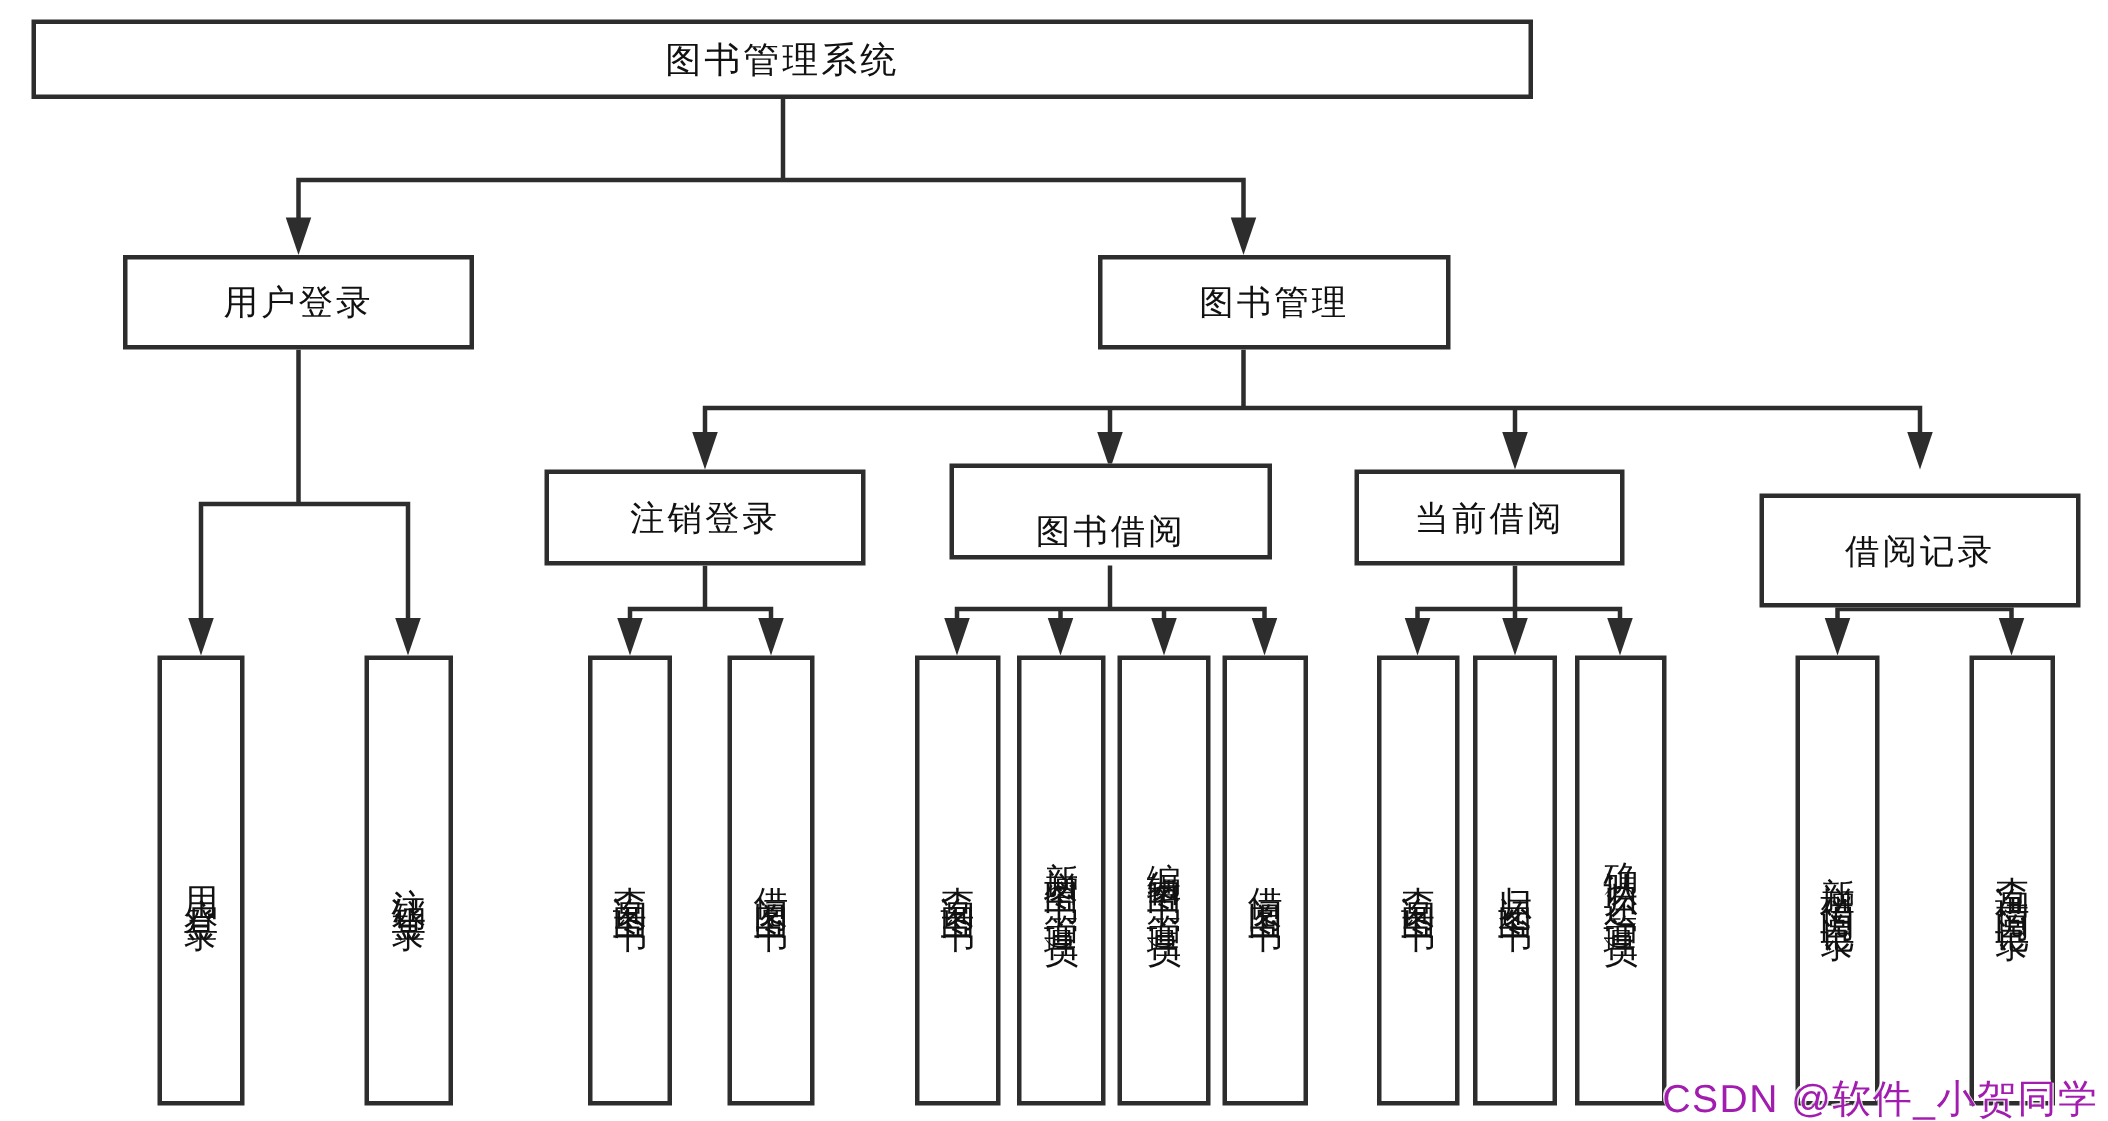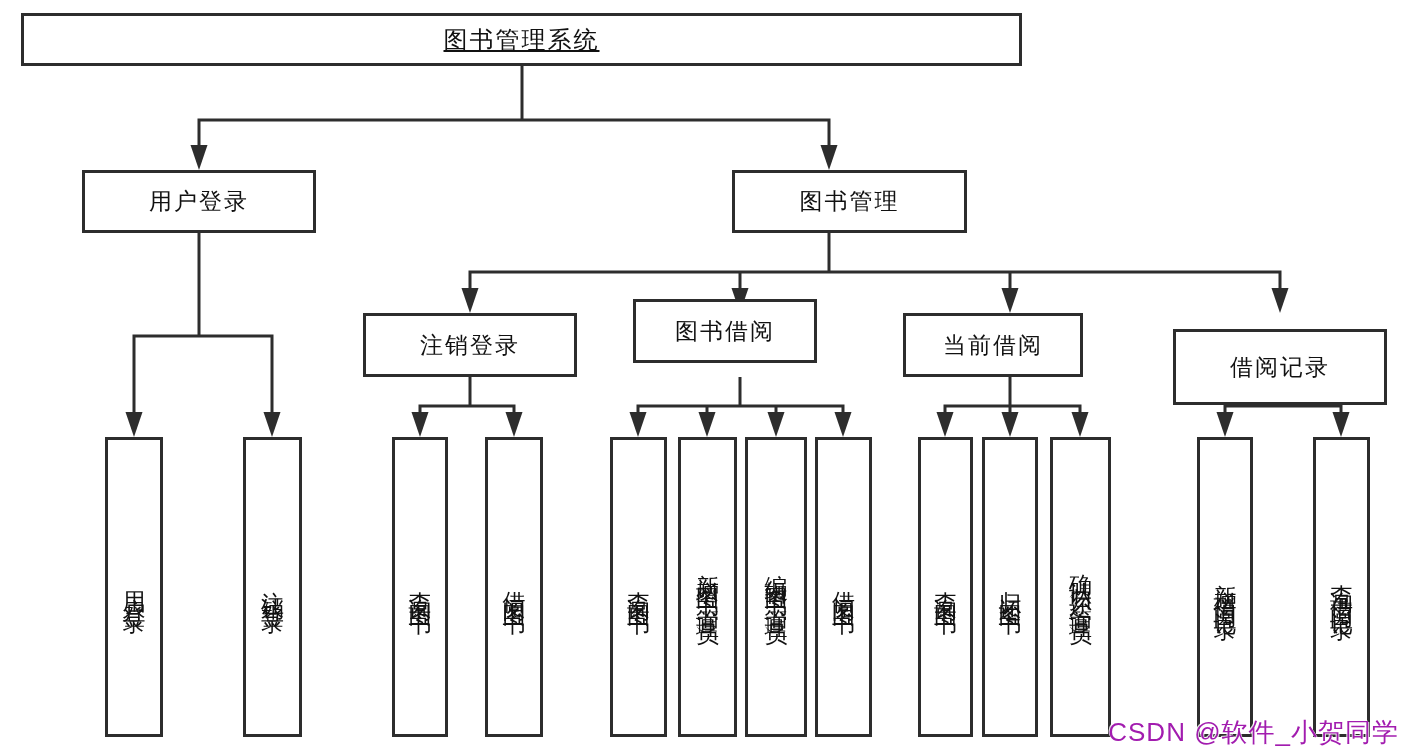--- a/index.html
+++ b/index.html
@@ -32,21 +32,20 @@
     color: #111111;
     z-index: 2;
   }
   .box.h span {
     font-size: 23px;
     letter-spacing: 2px;
     white-space: nowrap;
   }
   .box.root span {
     font-size: 24px;
-    text-decoration: underline;
   }
   .box.v span {
     writing-mode: vertical-rl;
     text-orientation: mixed;
     font-size: 23px;
     letter-spacing: 7px;
     line-height: 1;
   }
   .watermark {
     position: absolute;
@@ -127,21 +126,21 @@
   <div class="box h" style="left:82px; top:170px; width:234px; height:63px;">
     <span>用户登录</span>
   </div>
   <div class="box h" style="left:712px; top:170px; width:235px; height:63px;margin-left:20px;">
     <span>图书管理</span>
   </div>
 
   <div class="box h" style="left:363px; top:313px; width:214px; height:64px;">
     <span>注销登录</span>
   </div>
-  <div class="box h" style="left:633px; top:299px; width:184px; height:64px;">
+  <div class="box h" style="left:633px; top:309px; width:215px; height:64px;align-items:flex-end;">
     <span>图书借阅</span>
   </div>
   <div class="box h" style="left:903px; top:313px; width:180px; height:64px;">
     <span>当前借阅</span>
   </div>
   <div class="box h" style="left:1173px; top:313px; width:214px; height:76px;margin-top:16px;">
     <span>借阅记录</span>
   </div>
 
   <div class="box v" style="left:105px; top:437px; width:58px; height:300px;">

